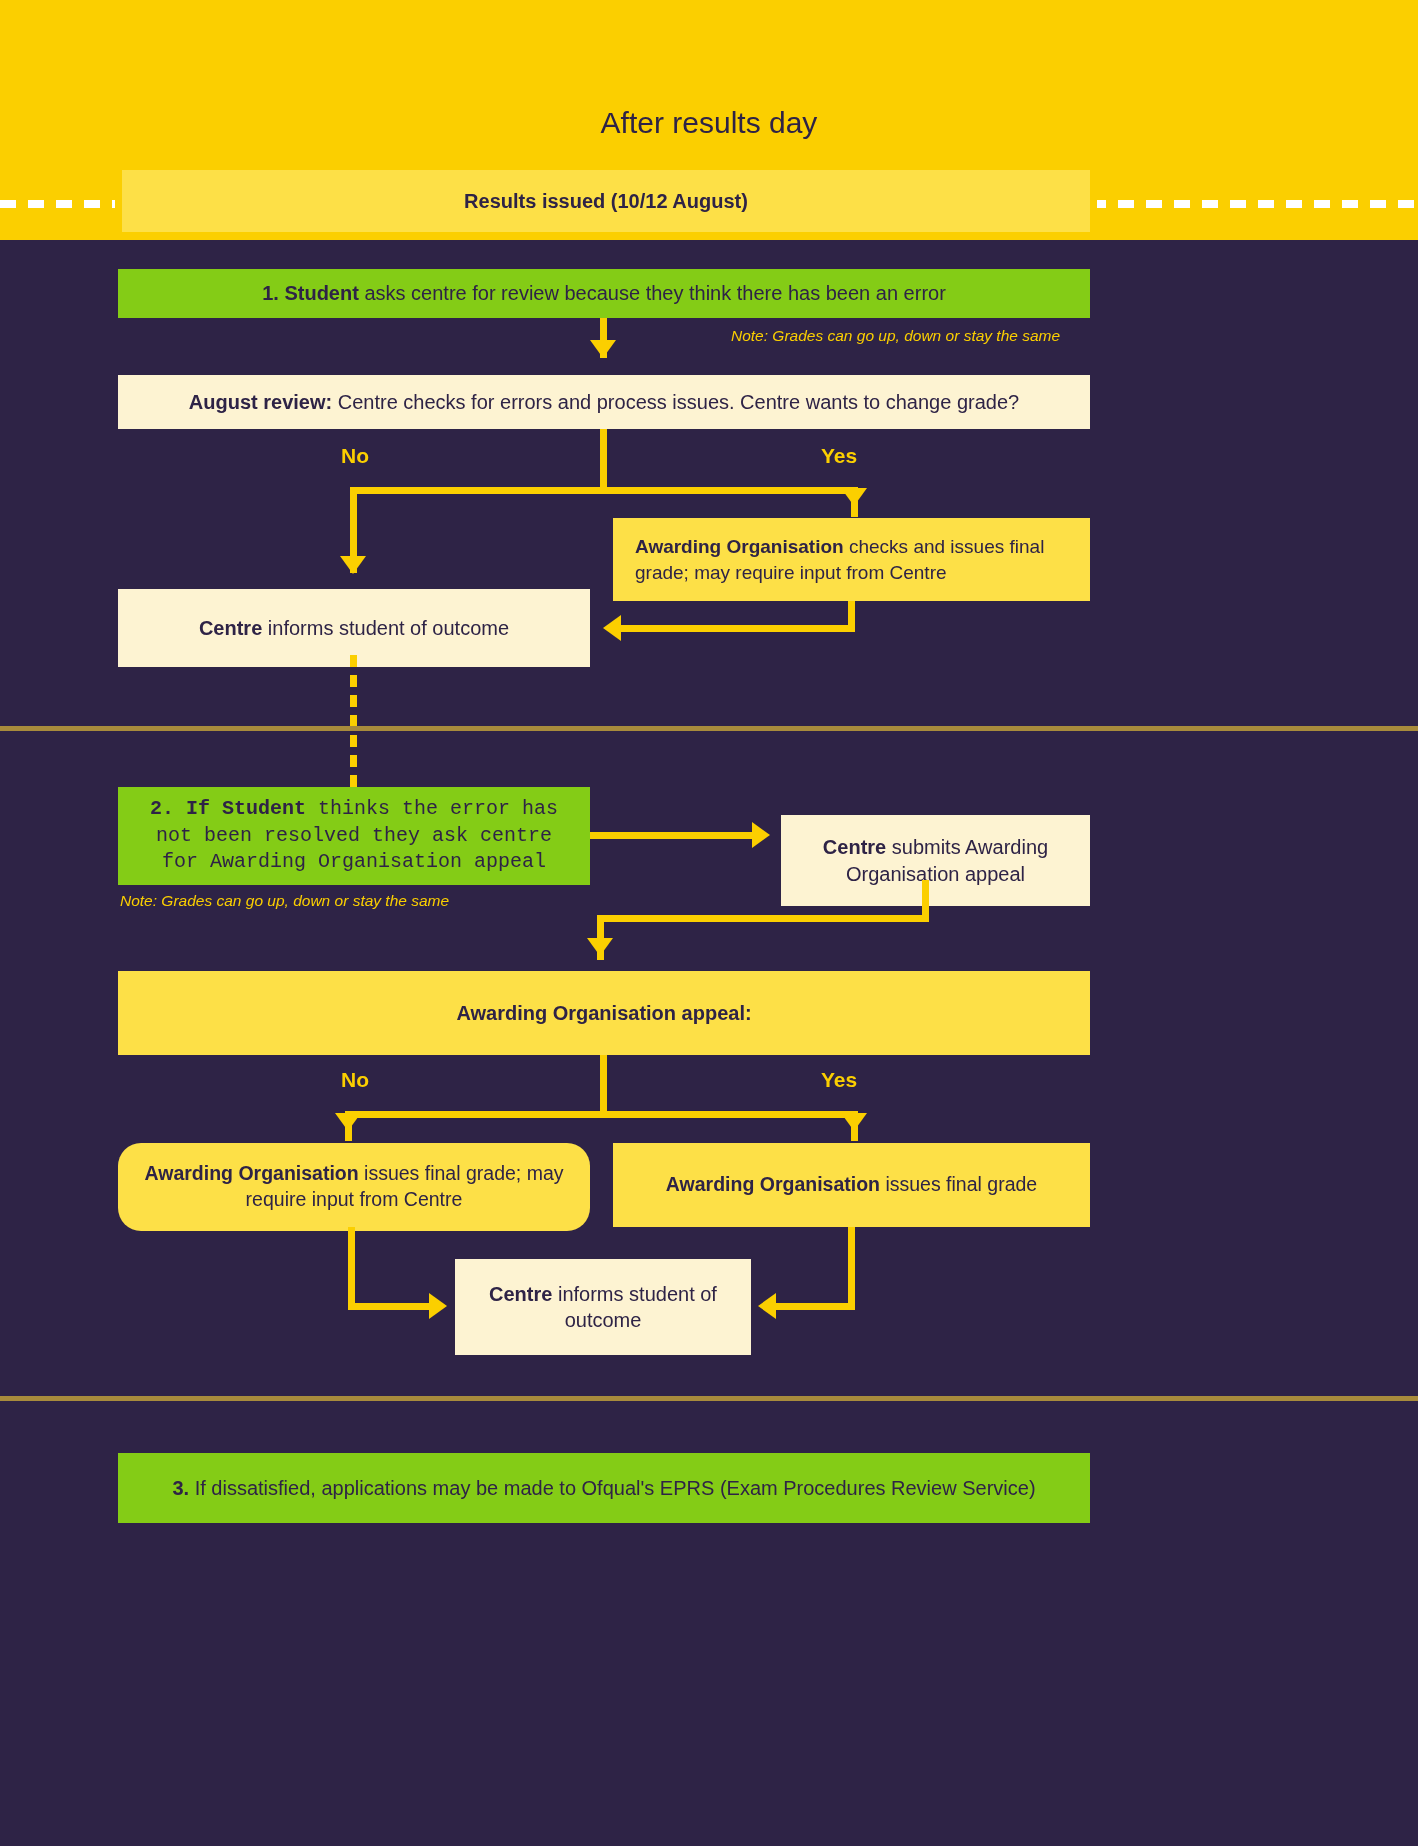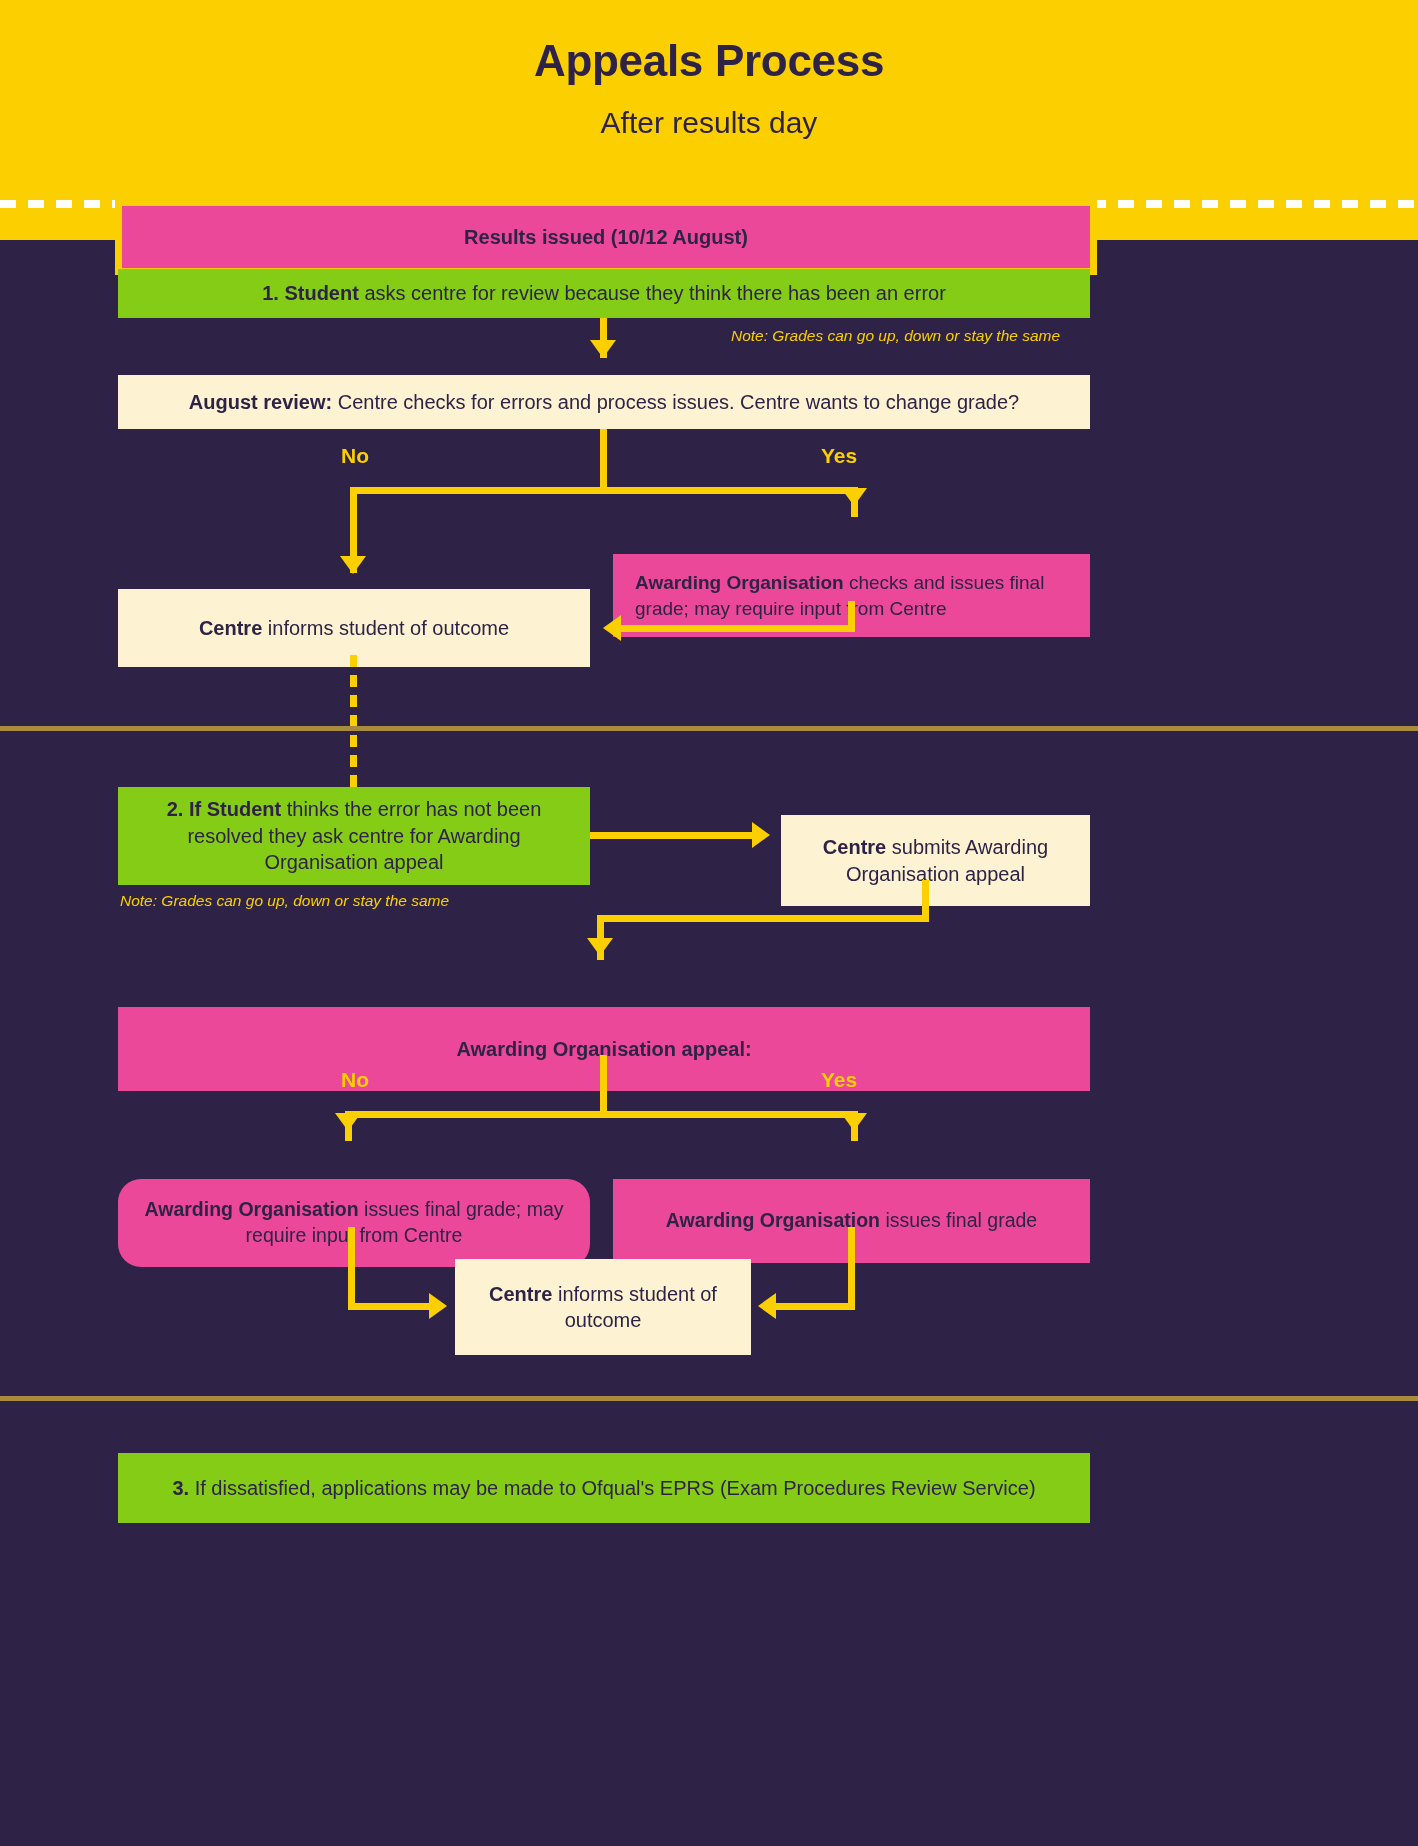--- a/index.html
+++ b/index.html
@@ -35,21 +35,21 @@
 
   
   .node {
     position: absolute;
     display: flex; align-items: center; justify-content: center;
     text-align: center;
     color: #2e2346;
     line-height: 1.32;
     padding: 6px 14px;
   }
-  .node.white  { background: #ec4899; margin-top: 36px; }
+  .node.white  { background: #fde047; }
   .node.cream  { background: #fdf3d2; }
   .node.yellow { background: #84cc16; }
   .node b { font-weight: bold; }
 
   
   .vline, .hline {
     position: absolute; background: #fbcf00;
   }
   .vline { width: 7px; }
   .hline { height: 7px; }
@@ -92,21 +92,20 @@
   }
   .divider {
     position: absolute; left: 0; width: 1418px; height: 5px;
     background: #a88b3c;
   }
 </style>
 </head>
 <body>
 
 <div class="header">
-  <div class="header-title">Appeals Process</div>
   <div class="header-sub">After results day</div>
 </div>
 <div class="dashline left"></div>
 <div class="dashline right"></div>
 
 <div class="node white" style="left:122px; top:170px; width:968px; height:62px;
             font-size:20px; font-weight:bold;
             box-shadow:0 0 0 7px #fbcf00;">
   <span>Results issued (10/12 August)</span>
 </div>
@@ -154,21 +153,21 @@
 <div class="node cream" style="left:118px; top:589px; width:472px; height:78px; font-size:20px;">
   <span>
     <b>Centre</b><span> informs student of outcome</span>
   </span>
 </div>
 
 <div class="dotline" style="left:350px; top:655px; height:140px;"></div>
 
 <div class="divider" style="top:726px;"></div>
 
-<div class="node yellow" style="left:118px; top:787px; width:472px; height:98px; font-size:20px;">
+<div class="node yellow" style="left:118px; top:787px; width:472px; height:98px; font-size:20px;font-family:Liberation Mono, monospace;">
   <span>
     <span style="font-weight:bold">2. If </span><b>Student</b><span> thinks the error has not been resolved they ask centre for Awarding Organisation appeal</span>
   </span>
 </div>
 
 <div class="note" style="left:120px; top:892px; width:420px;">Note: Grades can go up, down or stay the same</div>
 
 <div class="hline" style="left:590px; top:832px; width:170px;"></div>
 <div class="arrow-right" style="left:752px; top:822px;"></div>
 

